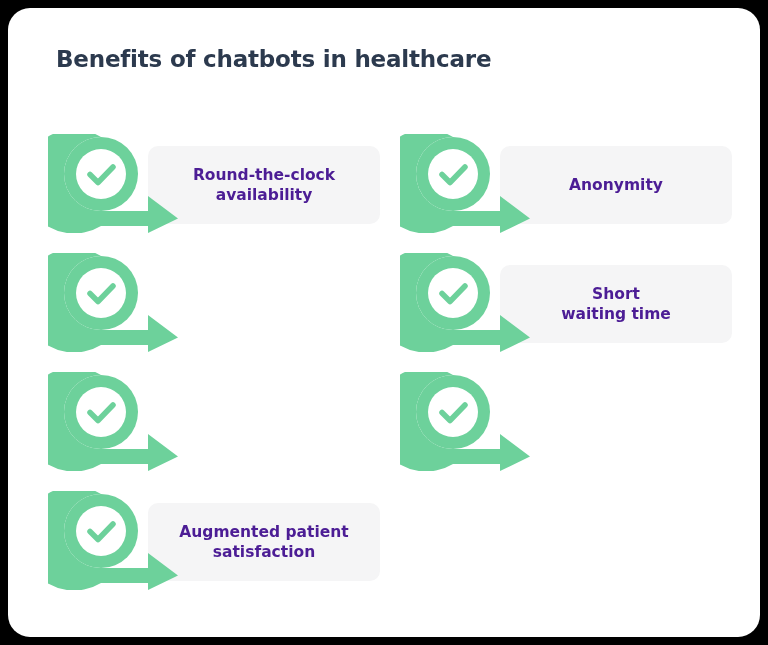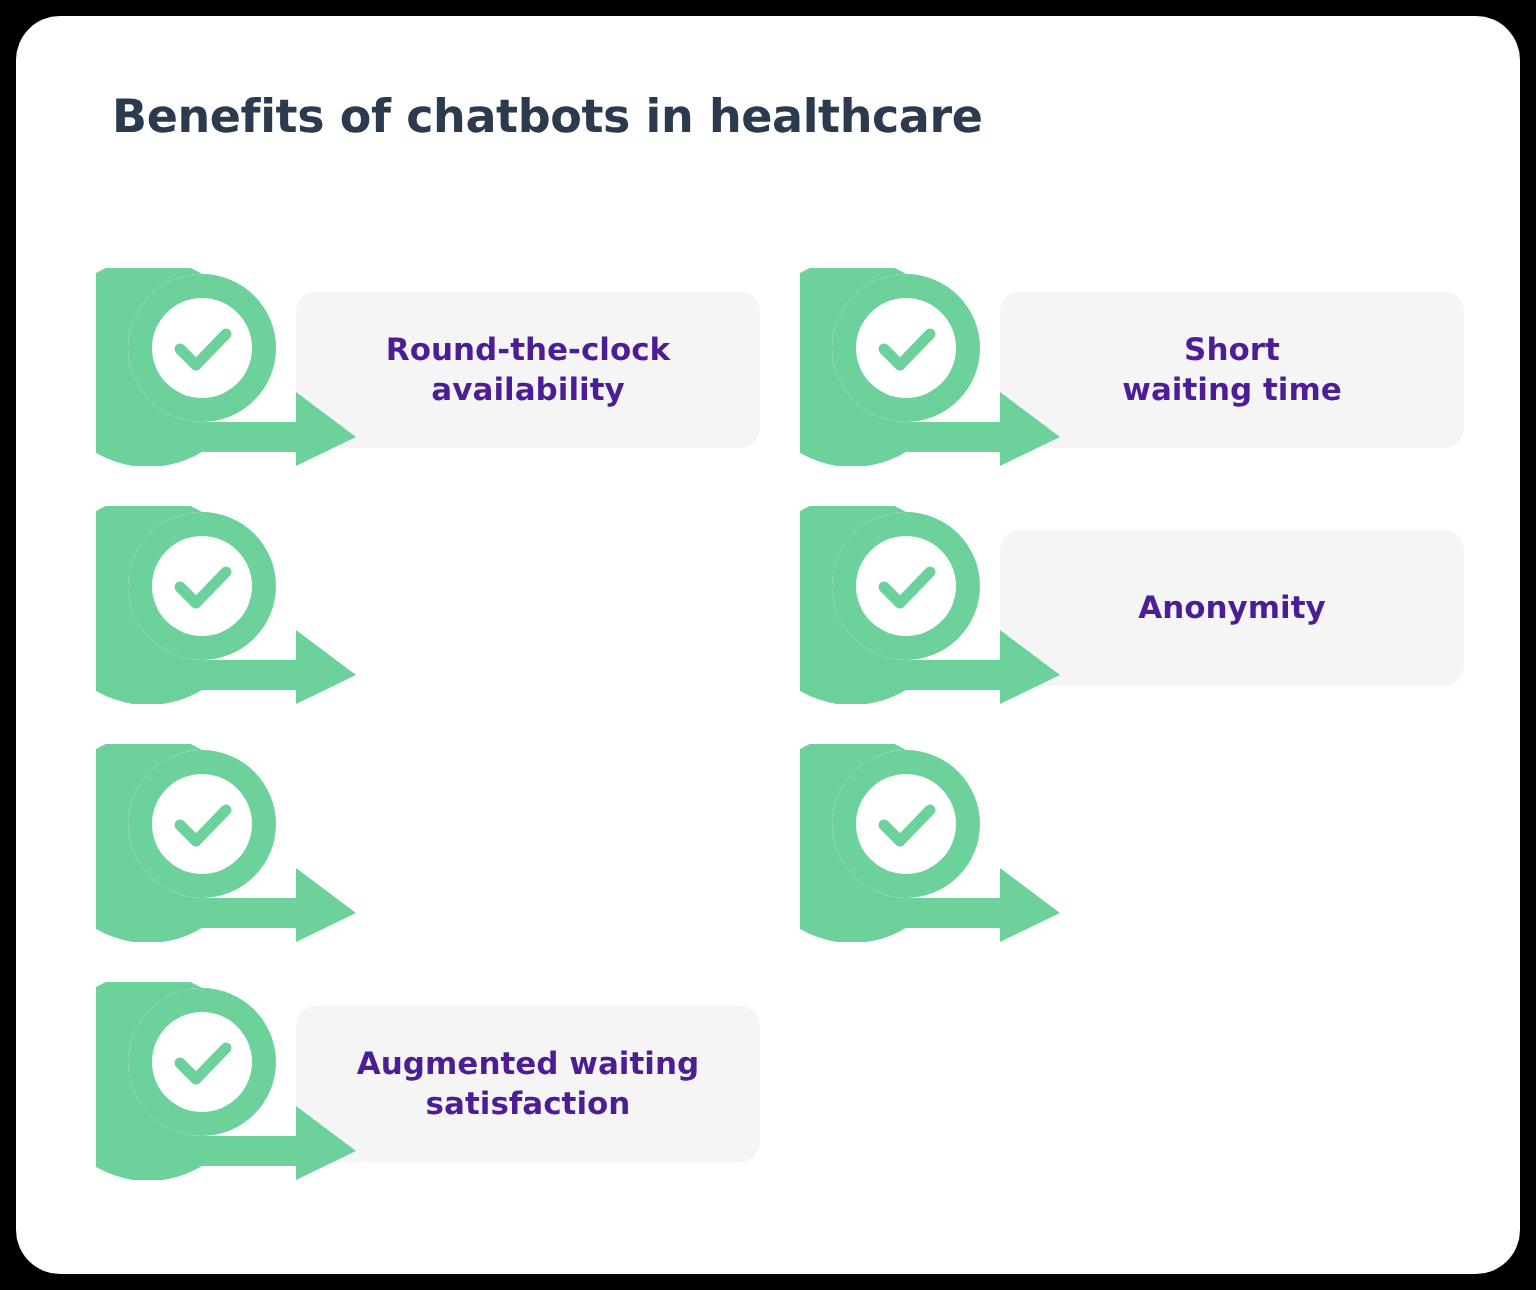--- a/index.html
+++ b/index.html
@@ -127,51 +127,51 @@
         <svg class="benefit-icon" viewBox="0 0 130 99">
           <path d="M53 3 A37 37 0 1 0 53 77 L100 77 L100 62 L130 84.5 L100 99 L100 92 L53 92 A52 52 0 1 1 53 3 Z" fill="#6DD19B"></path>
           <circle cx="53" cy="40" r="37" fill="#6DD19B"></circle>
           <circle cx="53" cy="40" r="25" fill="#FFFFFF"></circle>
           <path d="M42 40.5 L50 48.5 L65 33" fill="none" stroke="#6DD19B" stroke-width="5.5" stroke-linecap="round" stroke-linejoin="round"></path>
         </svg>
       </div>
 
       <div class="benefit-item">
         <div class="benefit-plate">
-          <span class="benefit-label">Augmented waiting
+          <span class="benefit-label">Augmented patient
 satisfaction</span>
         </div>
         <svg class="benefit-icon" viewBox="0 0 130 99">
           <path d="M53 3 A37 37 0 1 0 53 77 L100 77 L100 62 L130 84.5 L100 99 L100 92 L53 92 A52 52 0 1 1 53 3 Z" fill="#6DD19B"></path>
           <circle cx="53" cy="40" r="37" fill="#6DD19B"></circle>
           <circle cx="53" cy="40" r="25" fill="#FFFFFF"></circle>
           <path d="M42 40.5 L50 48.5 L65 33" fill="none" stroke="#6DD19B" stroke-width="5.5" stroke-linecap="round" stroke-linejoin="round"></path>
         </svg>
       </div>
 
     </div>
 
     <div class="benefit-column col-right">
 
       <div class="benefit-item">
         <div class="benefit-plate">
-          <span class="benefit-label">Short
-waiting time</span>
+          <span class="benefit-label">Anonymity</span>
         </div>
         <svg class="benefit-icon" viewBox="0 0 130 99">
           <path d="M53 3 A37 37 0 1 0 53 77 L100 77 L100 62 L130 84.5 L100 99 L100 92 L53 92 A52 52 0 1 1 53 3 Z" fill="#6DD19B"></path>
           <circle cx="53" cy="40" r="37" fill="#6DD19B"></circle>
           <circle cx="53" cy="40" r="25" fill="#FFFFFF"></circle>
           <path d="M42 40.5 L50 48.5 L65 33" fill="none" stroke="#6DD19B" stroke-width="5.5" stroke-linecap="round" stroke-linejoin="round"></path>
         </svg>
       </div>
 
       <div class="benefit-item">
         <div class="benefit-plate">
-          <span class="benefit-label">Anonymity</span>
+          <span class="benefit-label">Short
+waiting time</span>
         </div>
         <svg class="benefit-icon" viewBox="0 0 130 99">
           <path d="M53 3 A37 37 0 1 0 53 77 L100 77 L100 62 L130 84.5 L100 99 L100 92 L53 92 A52 52 0 1 1 53 3 Z" fill="#6DD19B"></path>
           <circle cx="53" cy="40" r="37" fill="#6DD19B"></circle>
           <circle cx="53" cy="40" r="25" fill="#FFFFFF"></circle>
           <path d="M42 40.5 L50 48.5 L65 33" fill="none" stroke="#6DD19B" stroke-width="5.5" stroke-linecap="round" stroke-linejoin="round"></path>
         </svg>
       </div>
 
       <div class="benefit-item">

